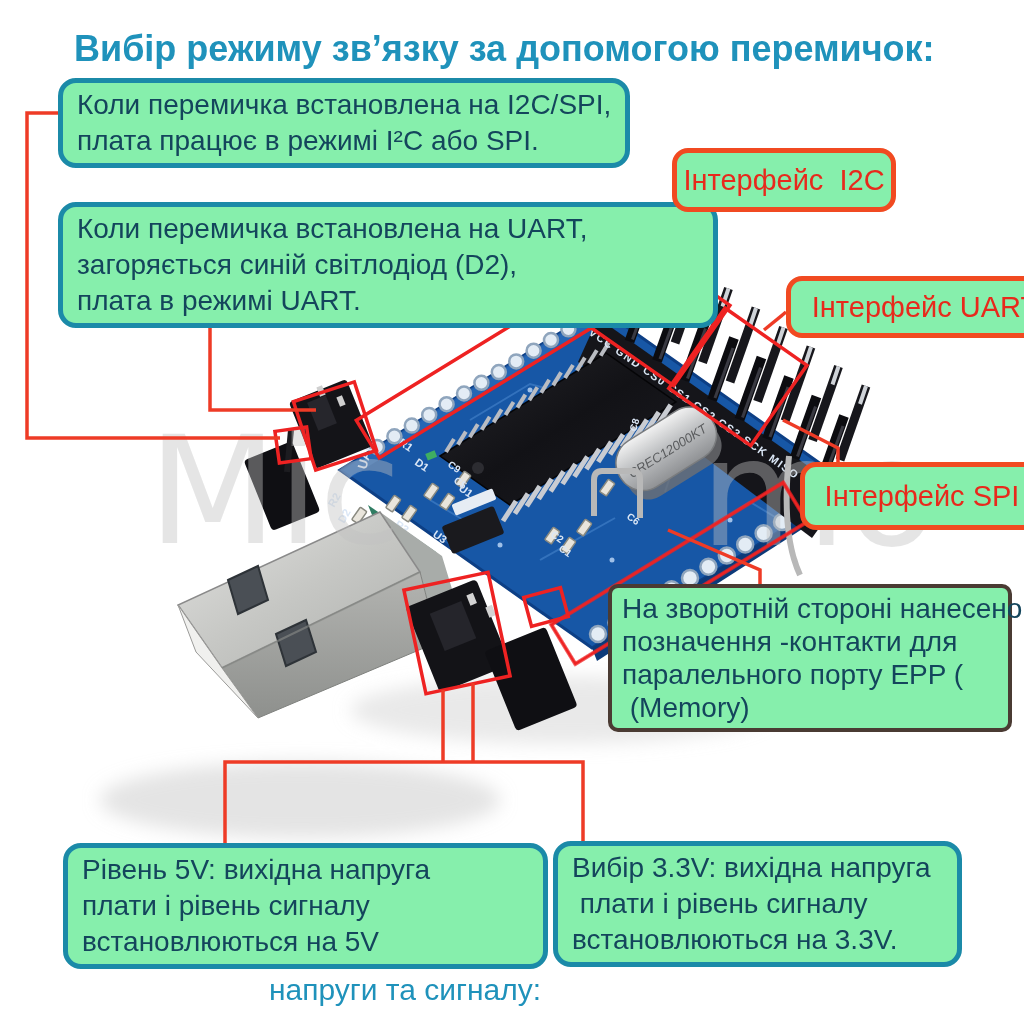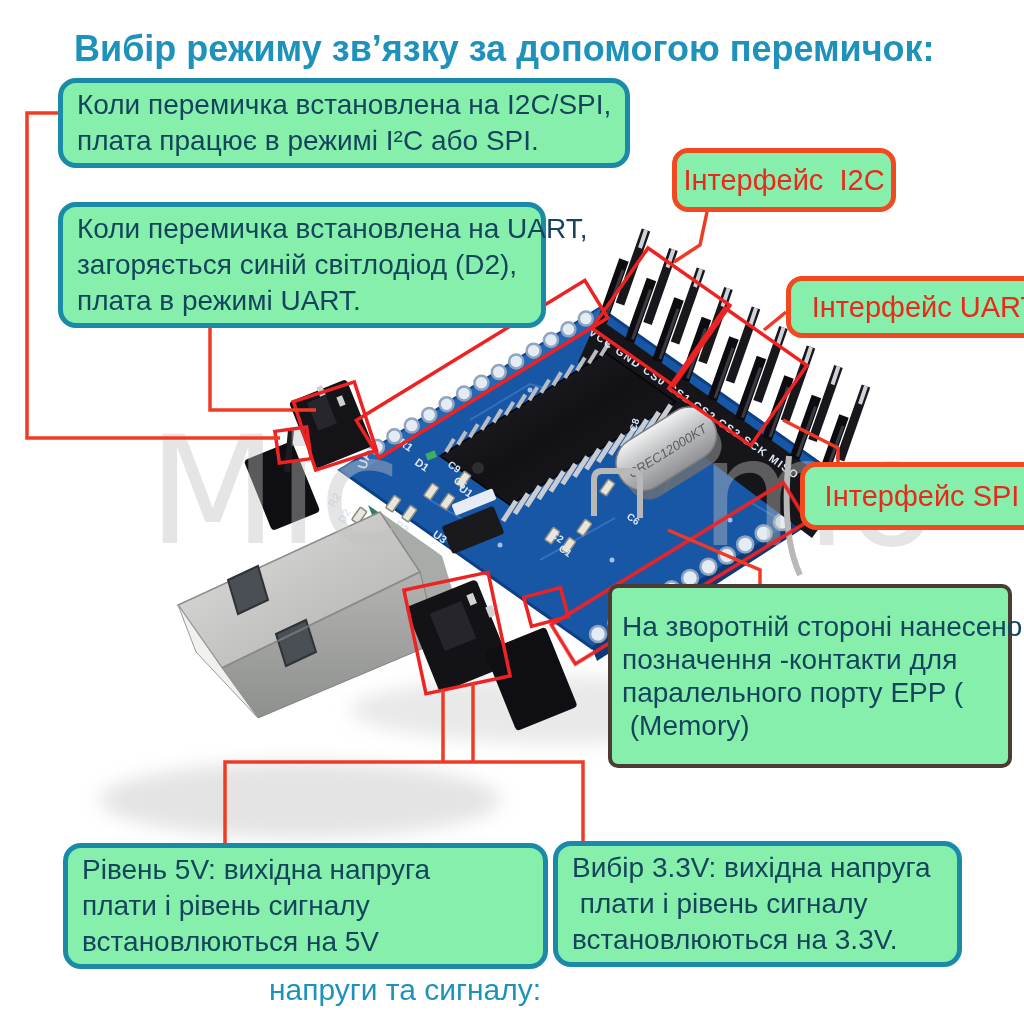--- a/index.html
+++ b/index.html
@@ -5,28 +5,28 @@
   html,body{margin:0;padding:0;background:#fff;}
   #stage{position:relative;width:1024px;height:1024px;background:#ffffff;overflow:hidden;
          font-family:"Liberation Sans","DejaVu Sans",sans-serif;}
   #board-svg{position:absolute;left:0;top:0;z-index:1;}
   .callout{position:absolute;z-index:2;background:#86efac;box-sizing:border-box;}
   .note{border:5px solid #1b8aa8;border-radius:18px;padding:4px 14px;
         font-size:28px;line-height:36px;color:#14455c;}
   .note div{white-space:pre;}
   .iface{border:5px solid #f14a21;border-radius:16px;color:#e8291c;font-size:29px;
          display:flex;align-items:center;justify-content:center;white-space:pre;}
-  .back{border:4px solid #4a3b33;border-radius:10px;padding:22px 10px;
+  .back{border:4px solid #4a3b33;border-radius:10px;padding:4px 10px;
         font-size:28px;line-height:33px;color:#14455c;}
   .back div{white-space:pre;}
   .blue-label{position:absolute;z-index:2;color:#1f92bb;text-align:center;
         font-size:30px;line-height:40px;white-space:pre;}
   #title{position:absolute;z-index:2;left:74px;top:28px;color:#1f92bb;font-size:36px;white-space:pre;font-weight:bold;}
   #note1{left:58px;top:78px;width:572px;}
-  #note2{left:58px;top:202px;width:488px;}
+  #note2{left:58px;top:202px;width:660px;}
   #iface-i2c{left:672px;top:148px;width:224px;height:64px;}
   #iface-uart{left:786px;top:276px;width:278px;height:62px;}
   #iface-spi{left:800px;top:462px;width:244px;height:68px;}
   #note-back{left:608px;top:584px;width:404px;}
   #voltage-label{left:230px;top:770px;width:350px;}
   #note-5v{left:63px;top:843px;width:485px;}
   #note-33v{left:553px;top:841px;width:409px;}
 </style>
 </head>
 <body>

